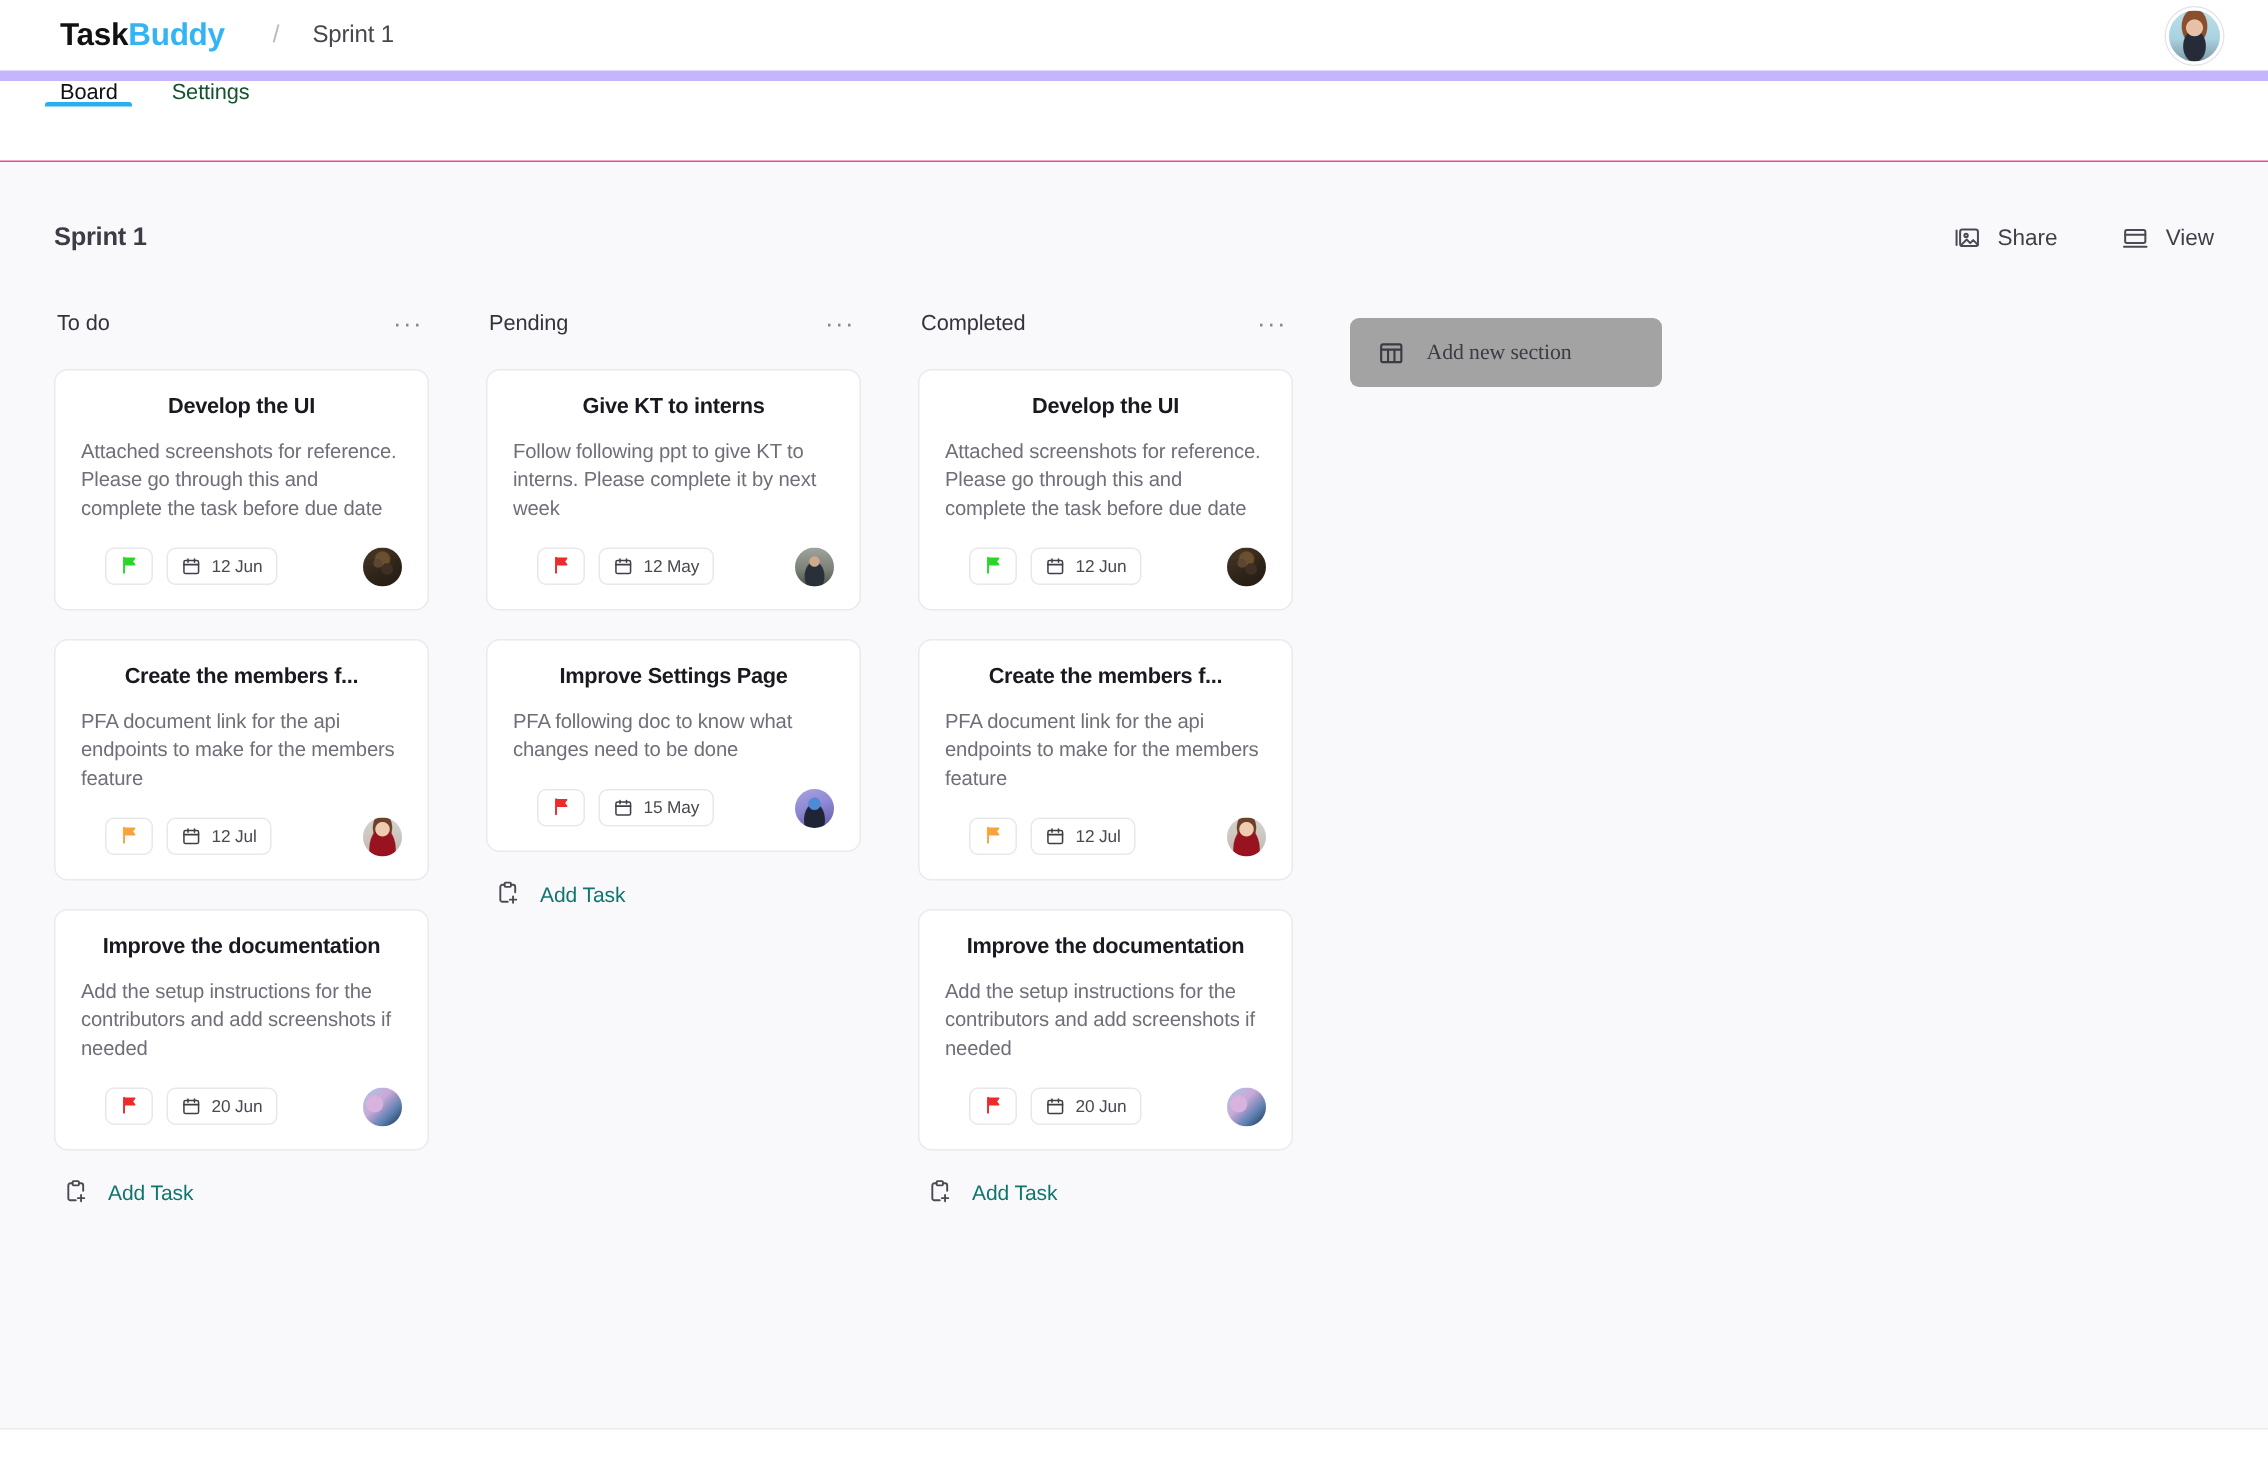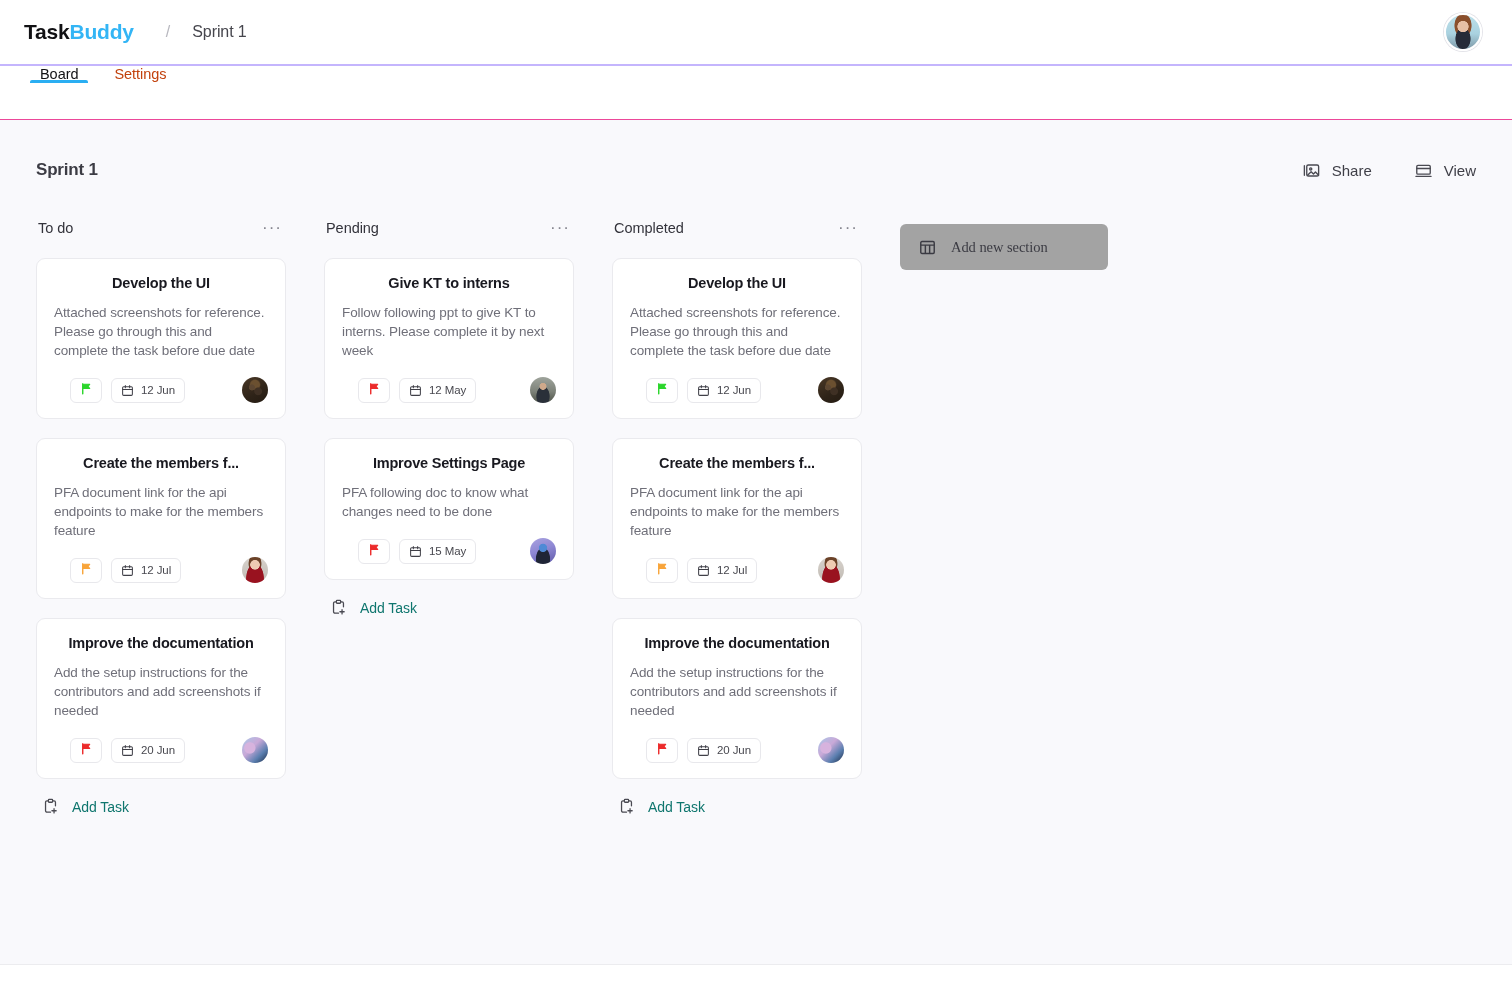--- a/index.html
+++ b/index.html
@@ -6,26 +6,26 @@
   html, body {
     width: 1512px; height: 982px;
     font-family: "Liberation Sans", sans-serif;
     background: #ffffff;
     overflow: hidden;
     -webkit-font-smoothing: antialiased;
   }
 
   
   .topbar {
-    height: 66px;
+    height: 54px;
     background: #ffffff;
-    border-bottom: 2px solid #c4b5fd;
-    display: flex;
-    align-items: center;
-    padding: 0 30px 0 24px;
+    border-bottom: 7px solid #c4b5fd;
+    display: flex;
+    align-items: center;
+    padding: 0 30px 0 40px;
   }
   .brand {
     font-size: 21px;
     font-weight: 700;
     letter-spacing: -0.2px;
     color: #111114;
     white-space: nowrap;
   }
   .brand .accent { color: #33b5f5; font-weight: 700; }
   .slash {
@@ -88,21 +88,21 @@
     background: #ffffff;
     border-bottom: 1px solid #ec4899;
     display: flex;
     align-items: flex-start;
     padding: 0 0 0 36px;
   }
   .tab {
     display: flex;
     align-items: center;
     font-size: 14.5px;
-    color: #c2410c;
+    color: #14532d;
     padding: 0 4px;
     margin-right: 28px;
     position: relative;
     cursor: pointer;
     letter-spacing: -0.05px;
   }
   .tab.active { color: #111114; font-weight: 500; }
   .tab.active::after {
     content: "";
     position: absolute;
@@ -185,21 +185,21 @@
   }
   .card-desc {
     font-size: 13.5px;
     line-height: 19px;
     color: #6f6f79;
     letter-spacing: -0.1px;
     margin-bottom: 17px;
   }
   .card-foot {
     display: flex;
-    align-items: center;
+    align-items: flex-start;
     gap: 9px;
     padding-left: 16px;
   }
   .chip {
     border: 1px solid #e8e8ec;
     border-radius: 6px;
     height: 25px;
     display: flex;
     align-items: center;
     justify-content: center;

